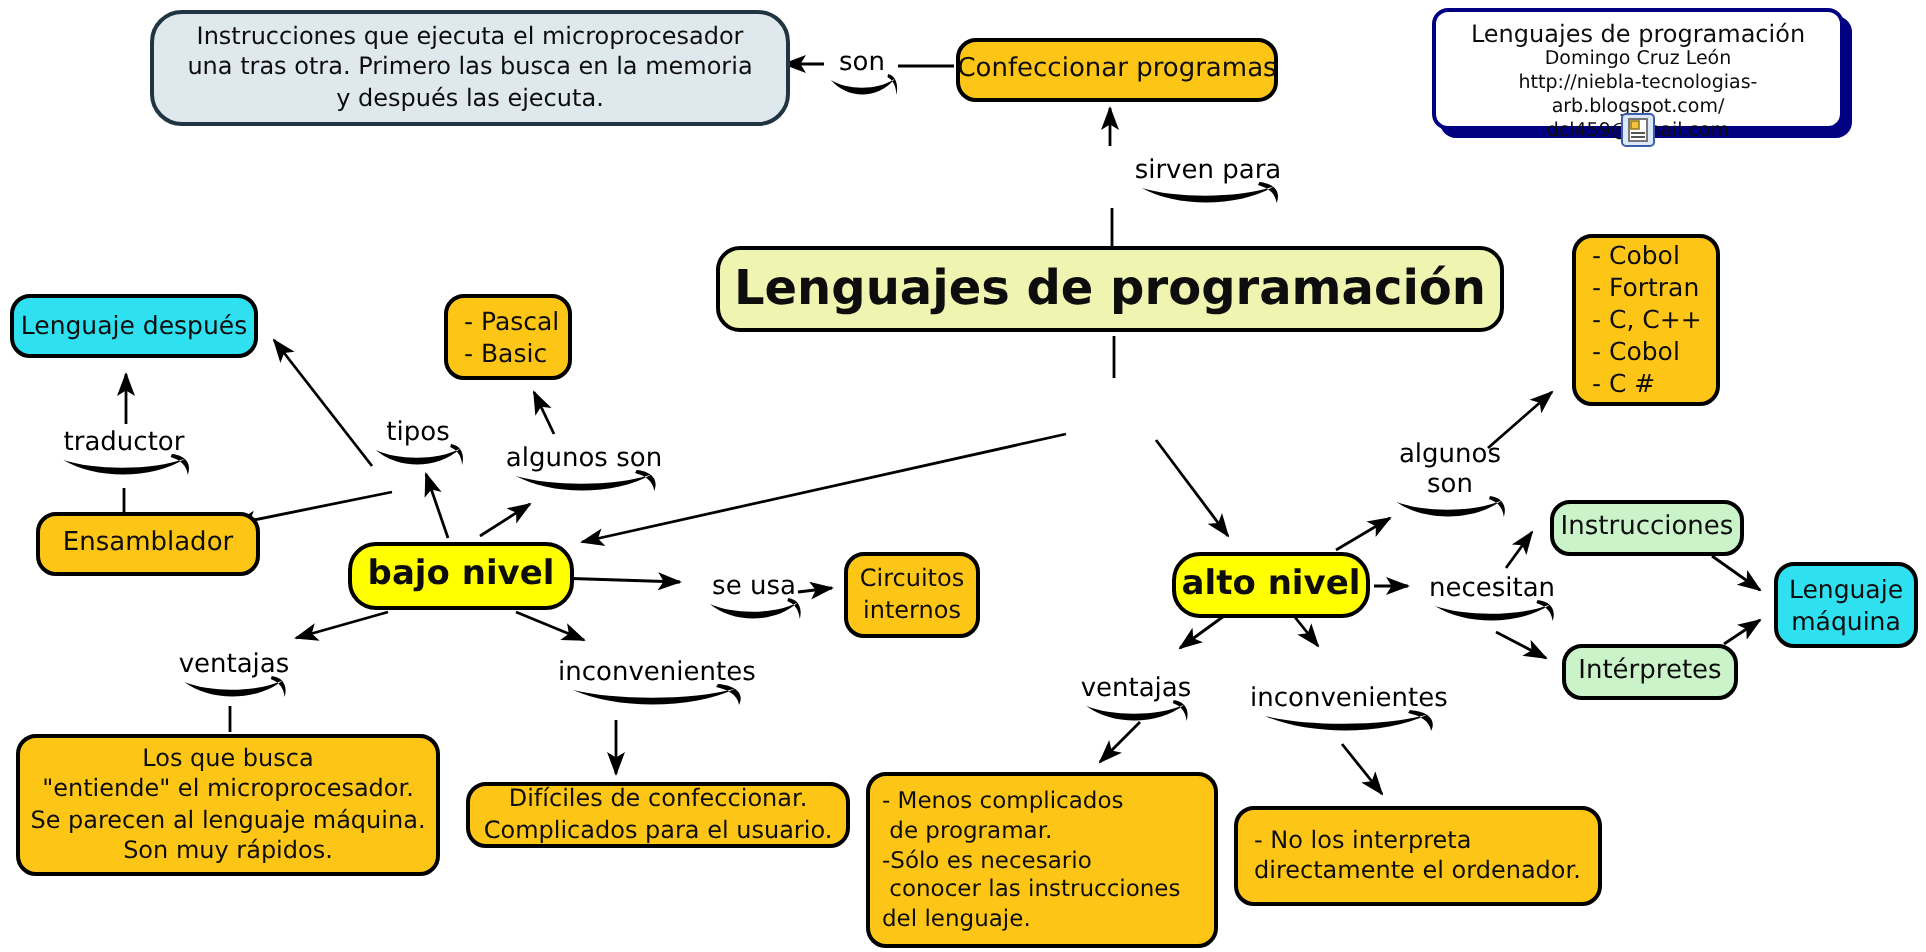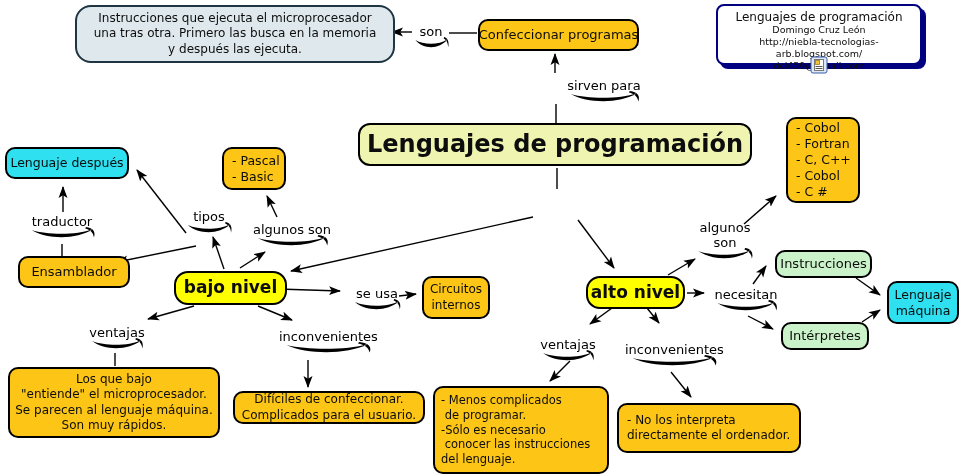--- a/index.html
+++ b/index.html
@@ -125,21 +125,21 @@
   <div class="node yellow" style="left:174px;top:271px;width:113px;height:34px;">
     <div class="tl">bajo nivel</div>
   </div>
 
   <div class="node orange" style="left:422px;top:276px;width:68px;height:43px;font-size:12px;">
     <div class="tl">Circuitos</div>
     <div class="tl">internos</div>
   </div>
 
   <div class="node orange" style="left:8px;top:367px;width:212px;height:71px;font-size:12px;">
-    <div class="tl">Los que bajo</div>
+    <div class="tl">Los que busca</div>
     <div class="tl">"entiende" el microprocesador.</div>
     <div class="tl">Se parecen al lenguaje máquina.</div>
     <div class="tl">Son muy rápidos.</div>
   </div>
 
   <div class="node orange" style="left:233px;top:391px;width:192px;height:33px;font-size:12px;">
     <div class="tl">Difíciles de confeccionar.</div>
     <div class="tl">Complicados para el usuario.</div>
   </div>
 

